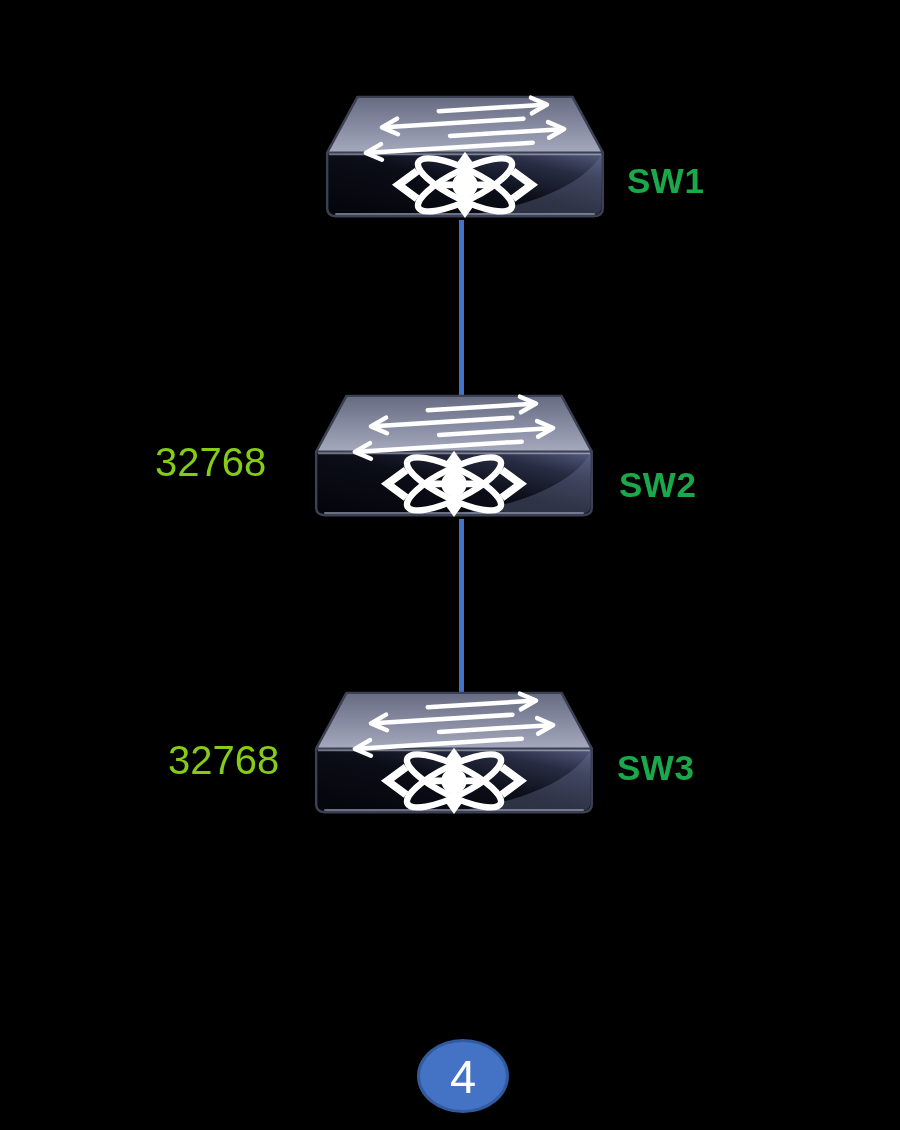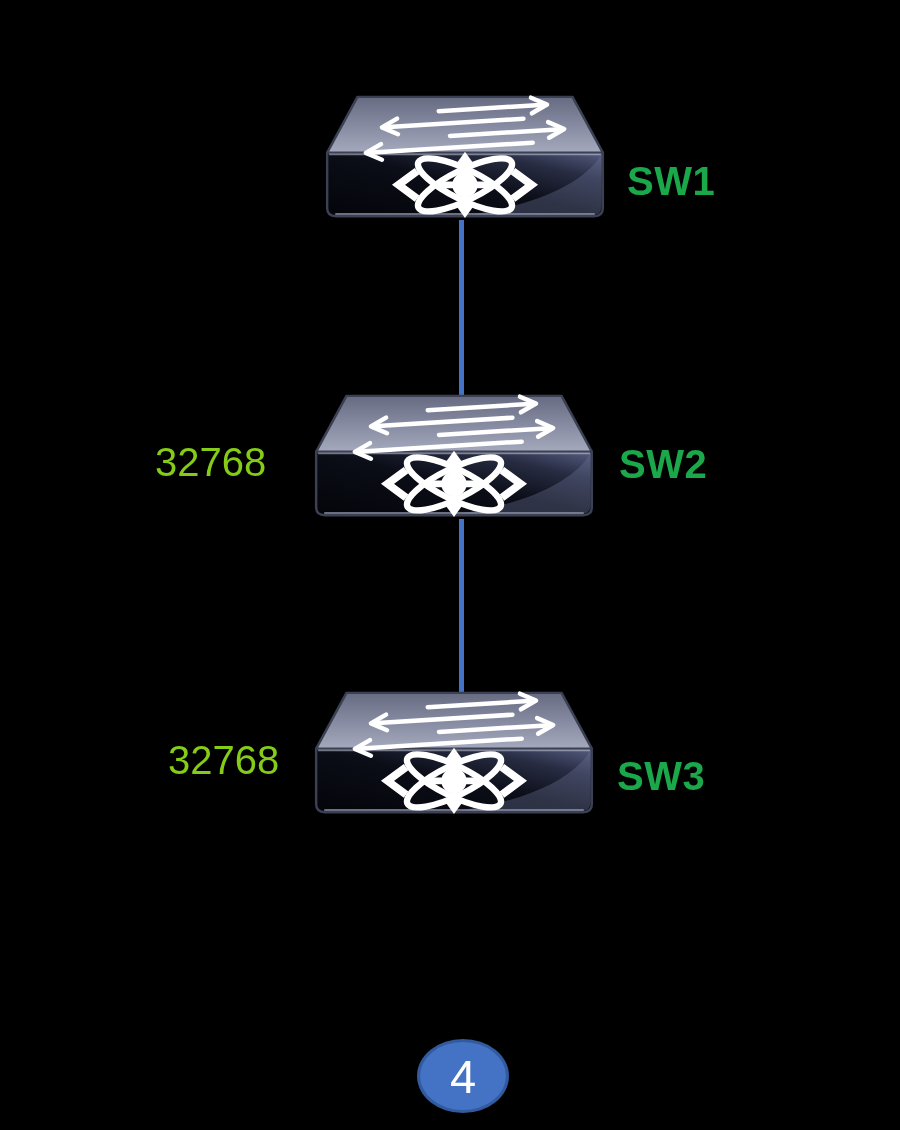--- a/index.html
+++ b/index.html
@@ -32,28 +32,28 @@
   }
   .sw1 { left: 322px; top: 92px; }
   .sw2 { left: 311px; top: 391px; }
   .sw3 { left: 311px; top: 688px; }
   .switch svg { width: 100%; height: 100%; display: block; }
 
   
   .node-label {
     position: absolute;
     color: #1aa84b;
-    font-size: 40px;
+    font-size: 35px;
     font-weight: bold;
     line-height: 36px;
     letter-spacing: 0.5px;
   }
   .label-sw1 { left: 627px; top: 163px; }
-  .label-sw2 { left: 619px; top: 446px; }
-  .label-sw3 { left: 617px; top: 750px; margin-top: 8px; }
+  .label-sw2 { left: 619px; top: 467px; }
+  .label-sw3 { left: 617px; top: 750px; }
 
   
   .priority-label {
     position: absolute;
     color: #84cc16;
     font-size: 40px;
     font-weight: 400;
     line-height: 42px;
   }
   .priority-sw2 { left: 155px; top: 441px; }

